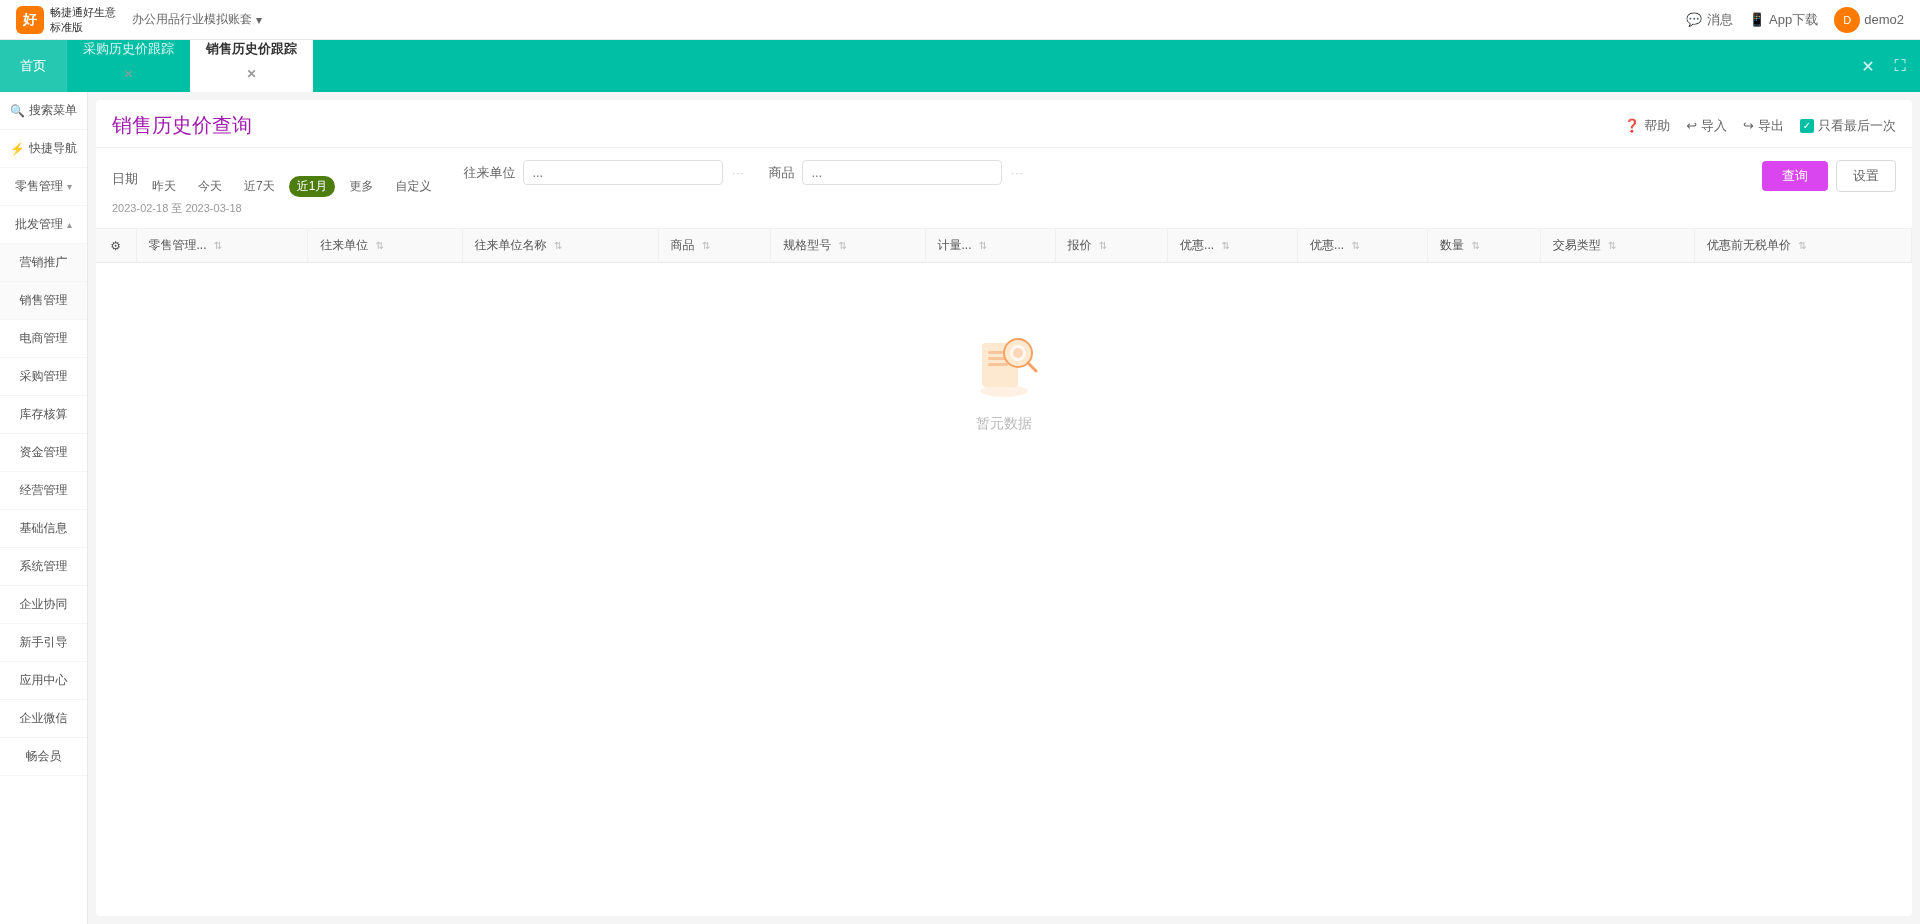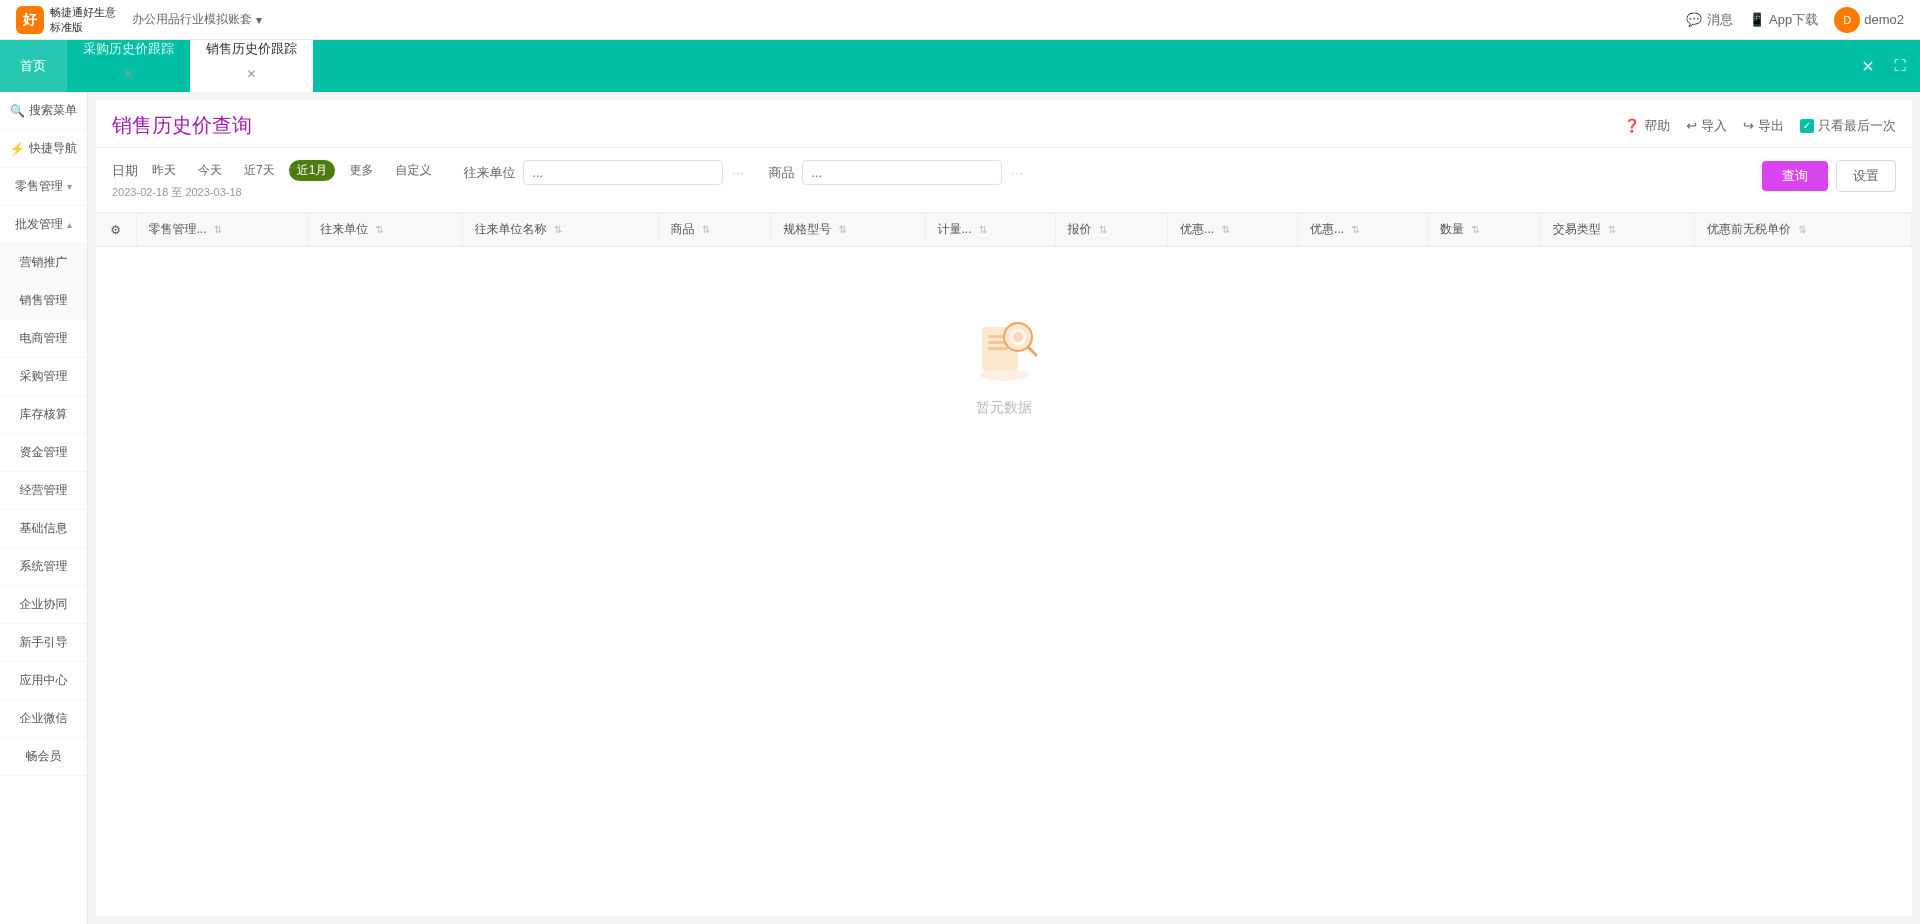--- a/index.html
+++ b/index.html
@@ -104,20 +104,21 @@
       font-size: 13px;
       cursor: pointer;
       border-left: 1px solid rgba(255,255,255,0.2);
       flex-direction: column;
     }
     .tab-item.active {
       background: white;
       color: #333;
       border-left: none;
       position: relative;
+      font-weight: bold;
     }
     .tab-item .close-icon {
       font-size: 12px;
       color: #999;
       cursor: pointer;
       width: 16px;
       height: 16px;
       display: flex;
       align-items: center;
       justify-content: center;
@@ -267,20 +268,21 @@
     }
     .filter-label {
       color: #666;
       font-size: 13px;
       white-space: nowrap;
     }
     .date-options {
       display: flex;
       align-items: center;
       gap: 6px;
+      margin-top: 16px;
     }
     .date-option {
       padding: 2px 8px;
       border-radius: 12px;
       cursor: pointer;
       font-size: 12px;
       color: #666;
     }
     .date-option.active {
       background: #4d7c0f;

